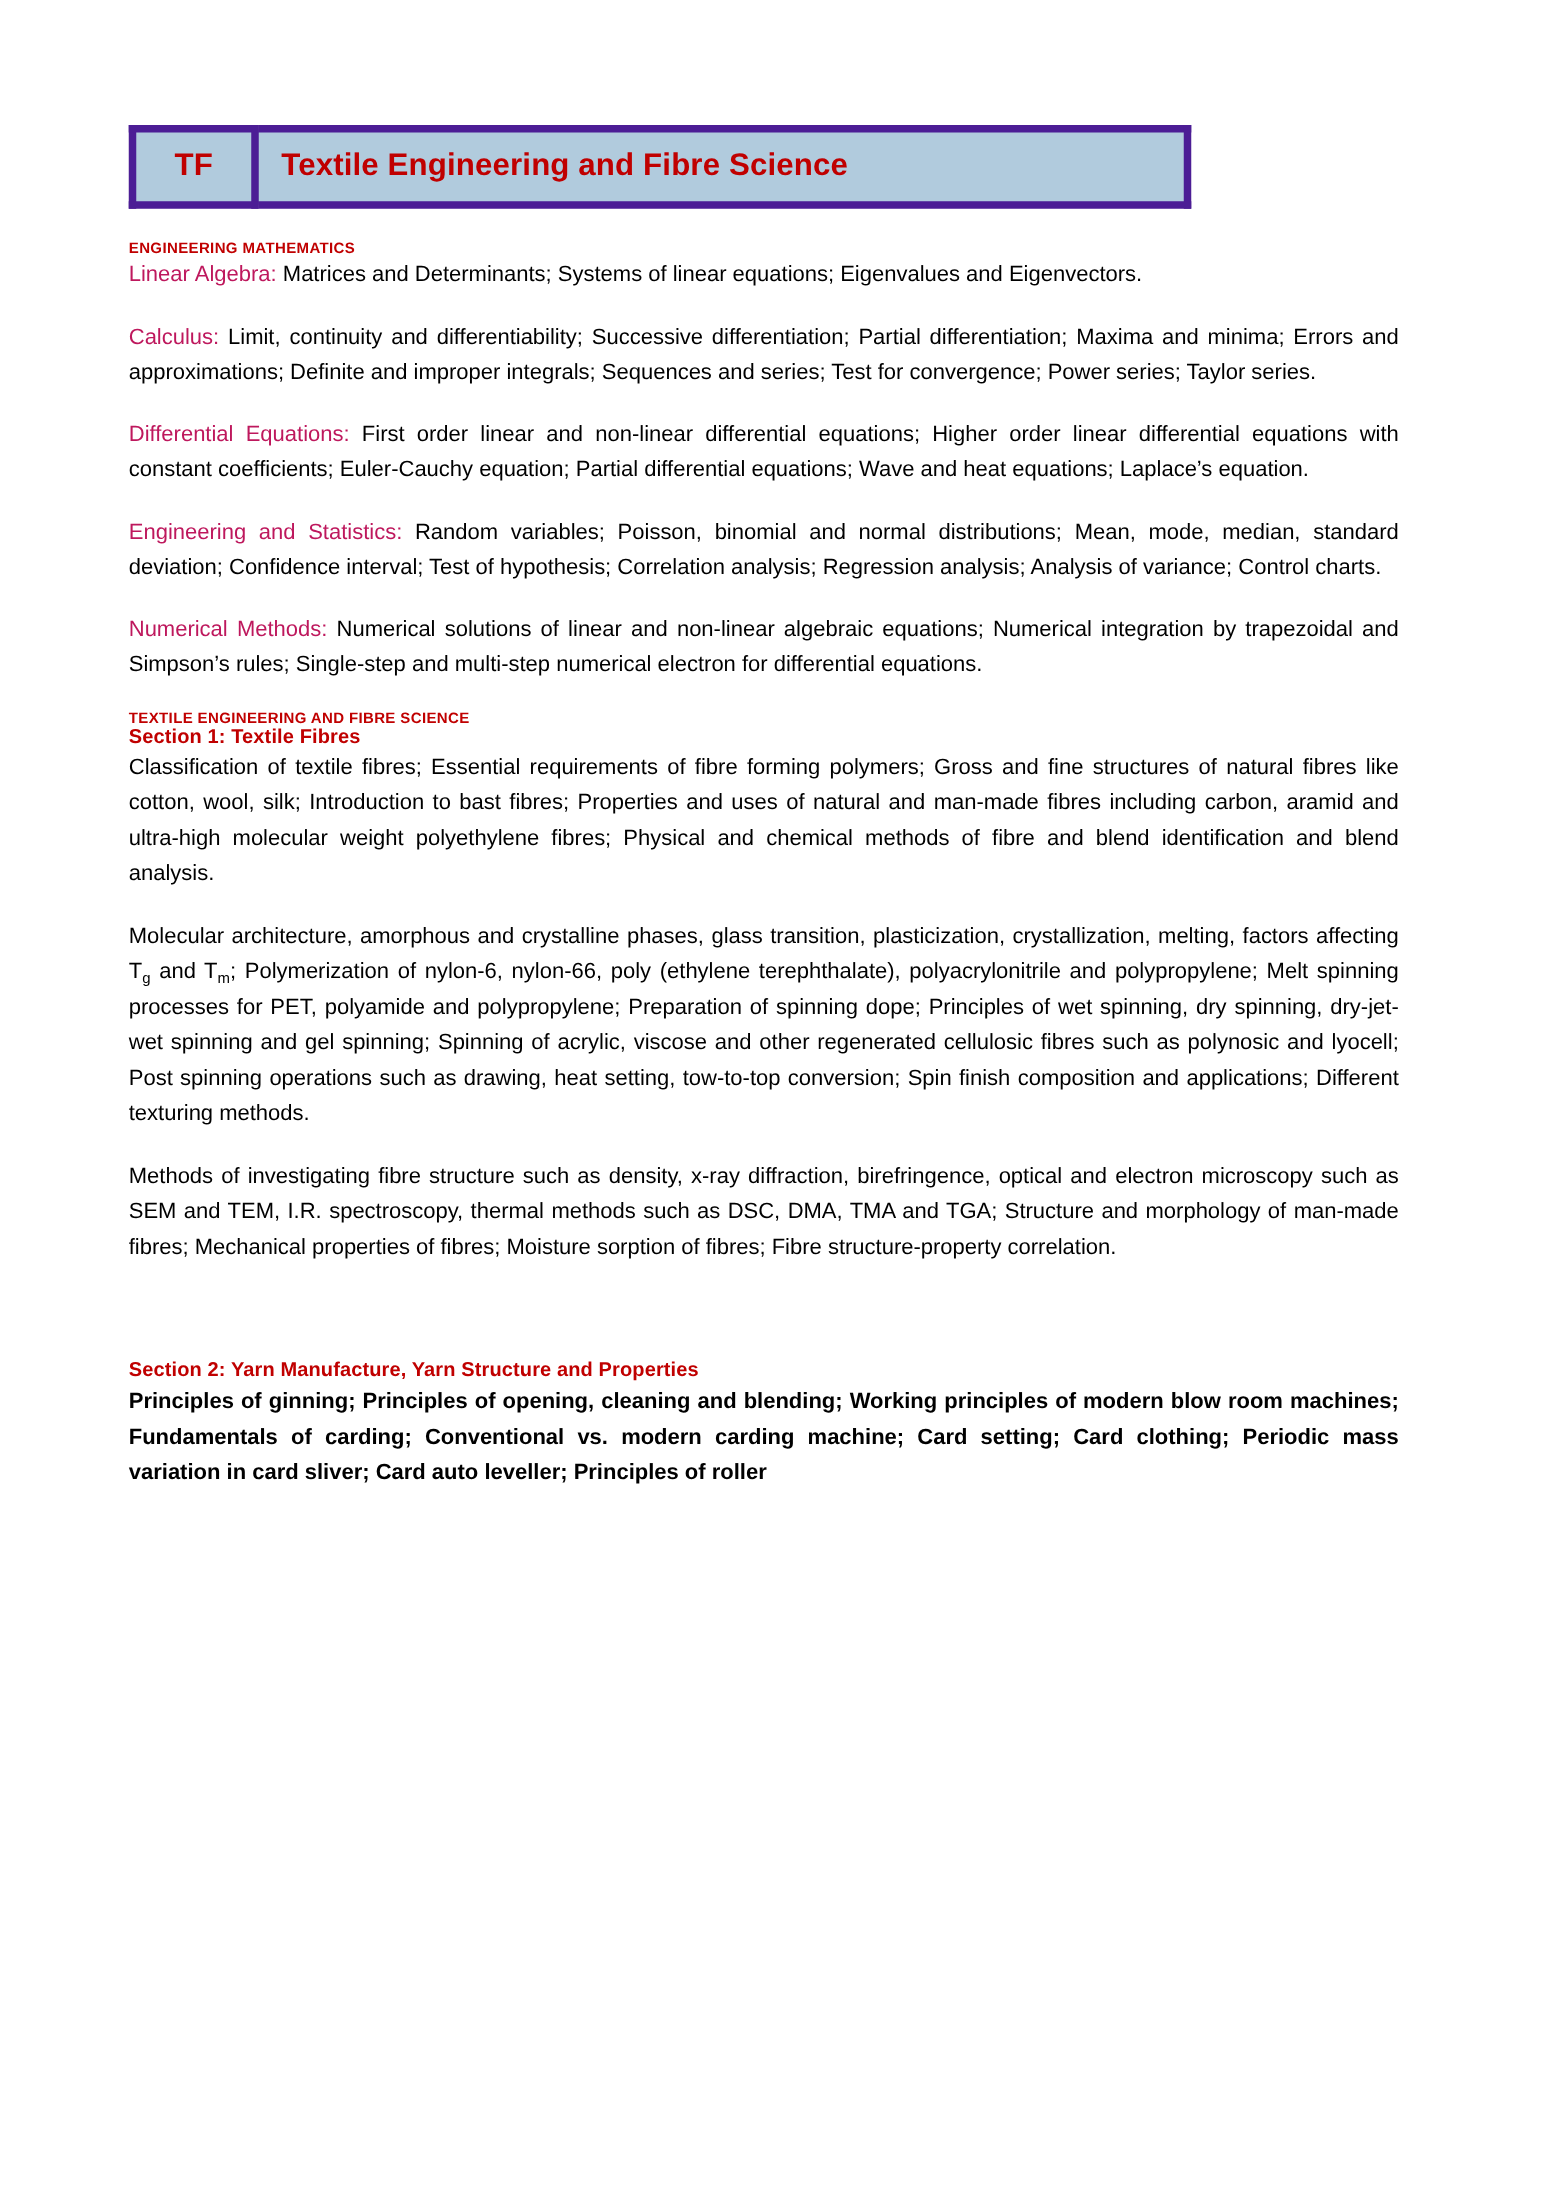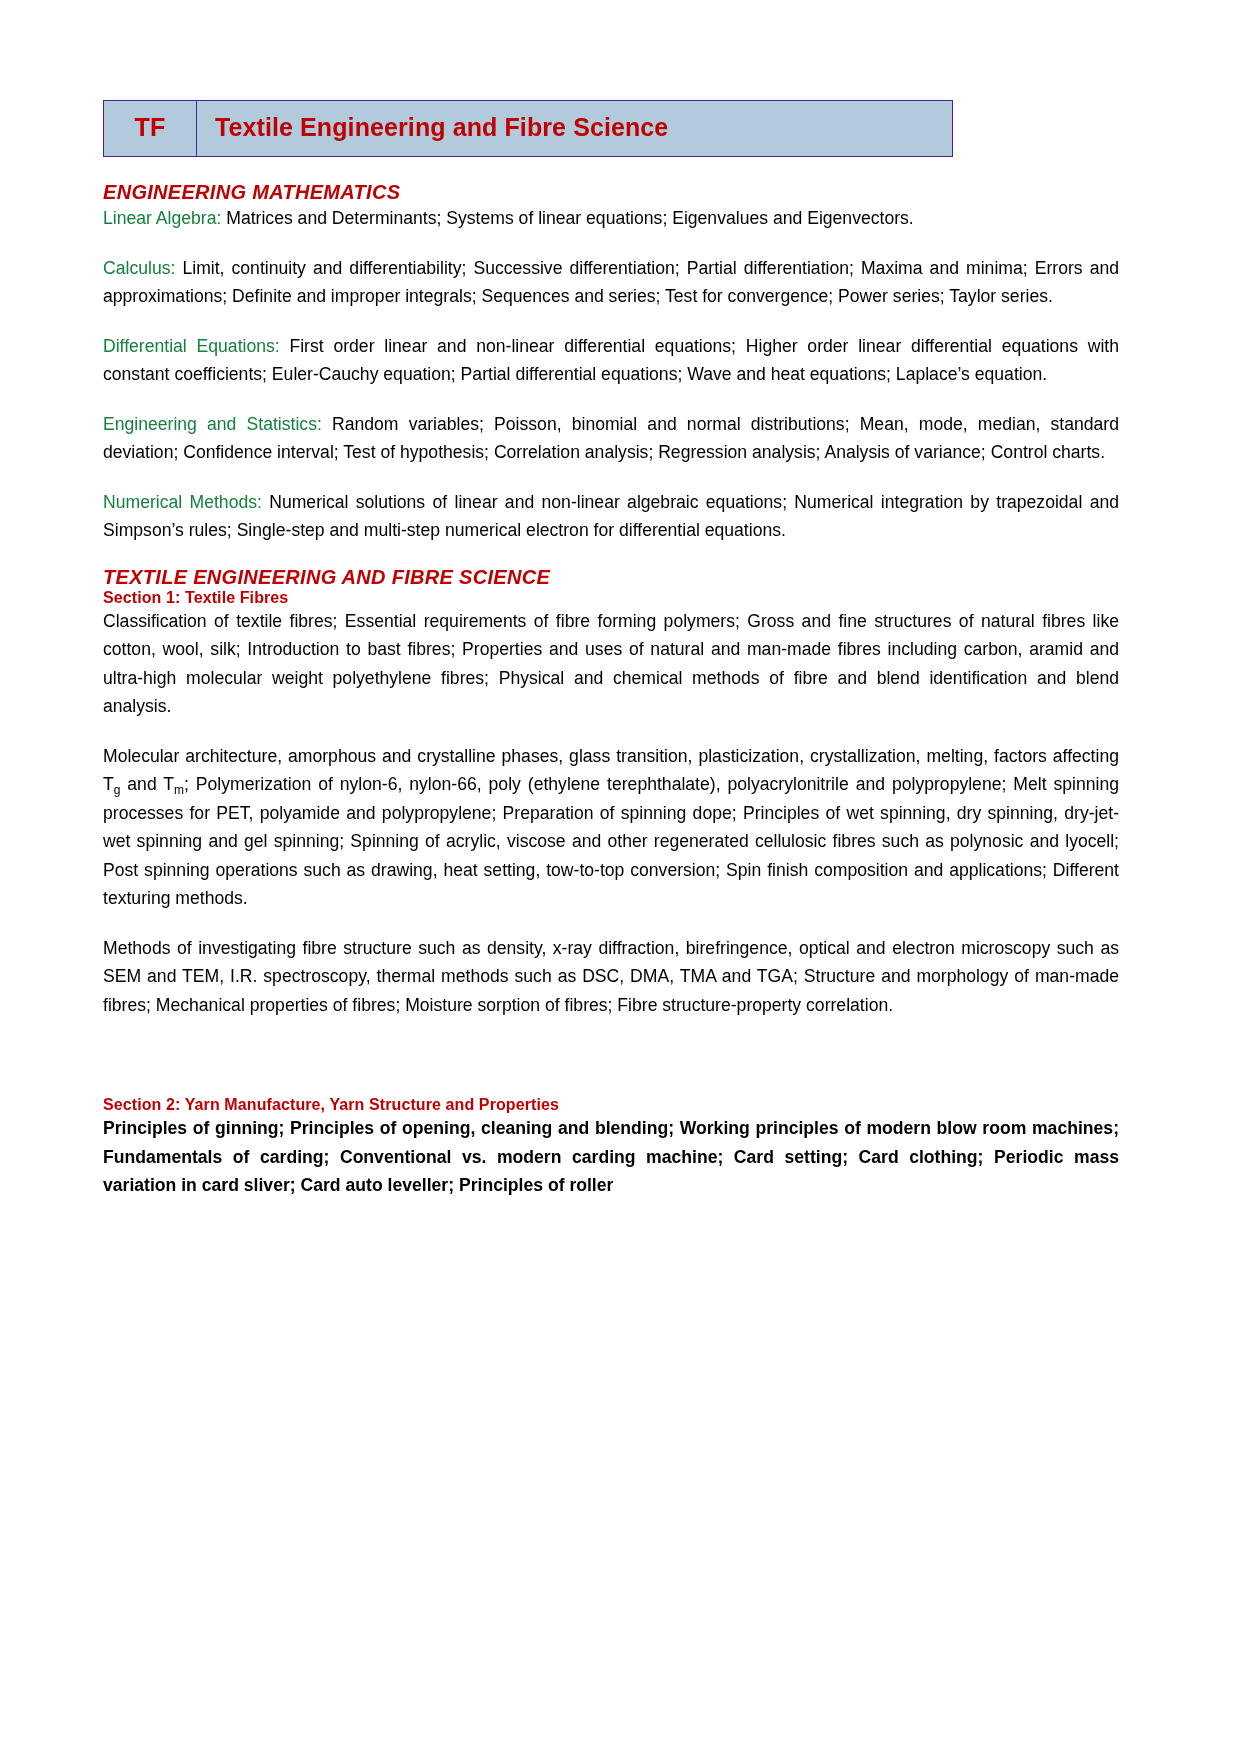--- a/index.html
+++ b/index.html
@@ -24,21 +24,21 @@
 
   
   .subject-table {
     width: 850px;
     border-collapse: collapse;
     margin: 0 0 24px 0;
     table-layout: fixed;
   }
   .subject-table td {
     background: #b1cbdd;
-    border: 1px solid #4c1d95;
+    border: 6px solid #4c1d95;
     padding: 12px 0 14px 0;
     vertical-align: middle;
   }
   .subject-code {
     width: 92px;
     text-align: center;
     font-size: 25px;
     font-weight: bold;
     color: #c00000;
     letter-spacing: 0.2px;
@@ -52,24 +52,23 @@
   }
 
   
   h1.doc-head,
   h2.doc-head {
     margin: 0;
     font-weight: bold;
     color: #c00000;
   }
   .head-caps {
-    font-size: 20px;
+    font-size: 12px;
     letter-spacing: 0.3px;
     margin: 22px 0 20px 0;
-    font-style: italic;
   }
   .head-section {
     font-size: 16px;
     letter-spacing: 0.1px;
     margin: 26px 0 22px 0;
   }
   .head-section.spaced-top {
     margin-top: 77px;
   }
 
@@ -78,21 +77,21 @@
     margin: 0 0 21px 0;
     font-size: 17.6px;
     line-height: 1.62;
     text-align: justify;
     text-justify: inter-word;
     color: #000000;
     hyphens: none;
   }
   p.body:last-child { margin-bottom: 0; font-weight: bold; }
   .lead {
-    color: #15803d;
+    color: #be185d;
   }
   sub {
     font-size: 0.68em;
     vertical-align: baseline;
     position: relative;
     top: 0.32em;
   }
 </style>
 </head>
 <body>

